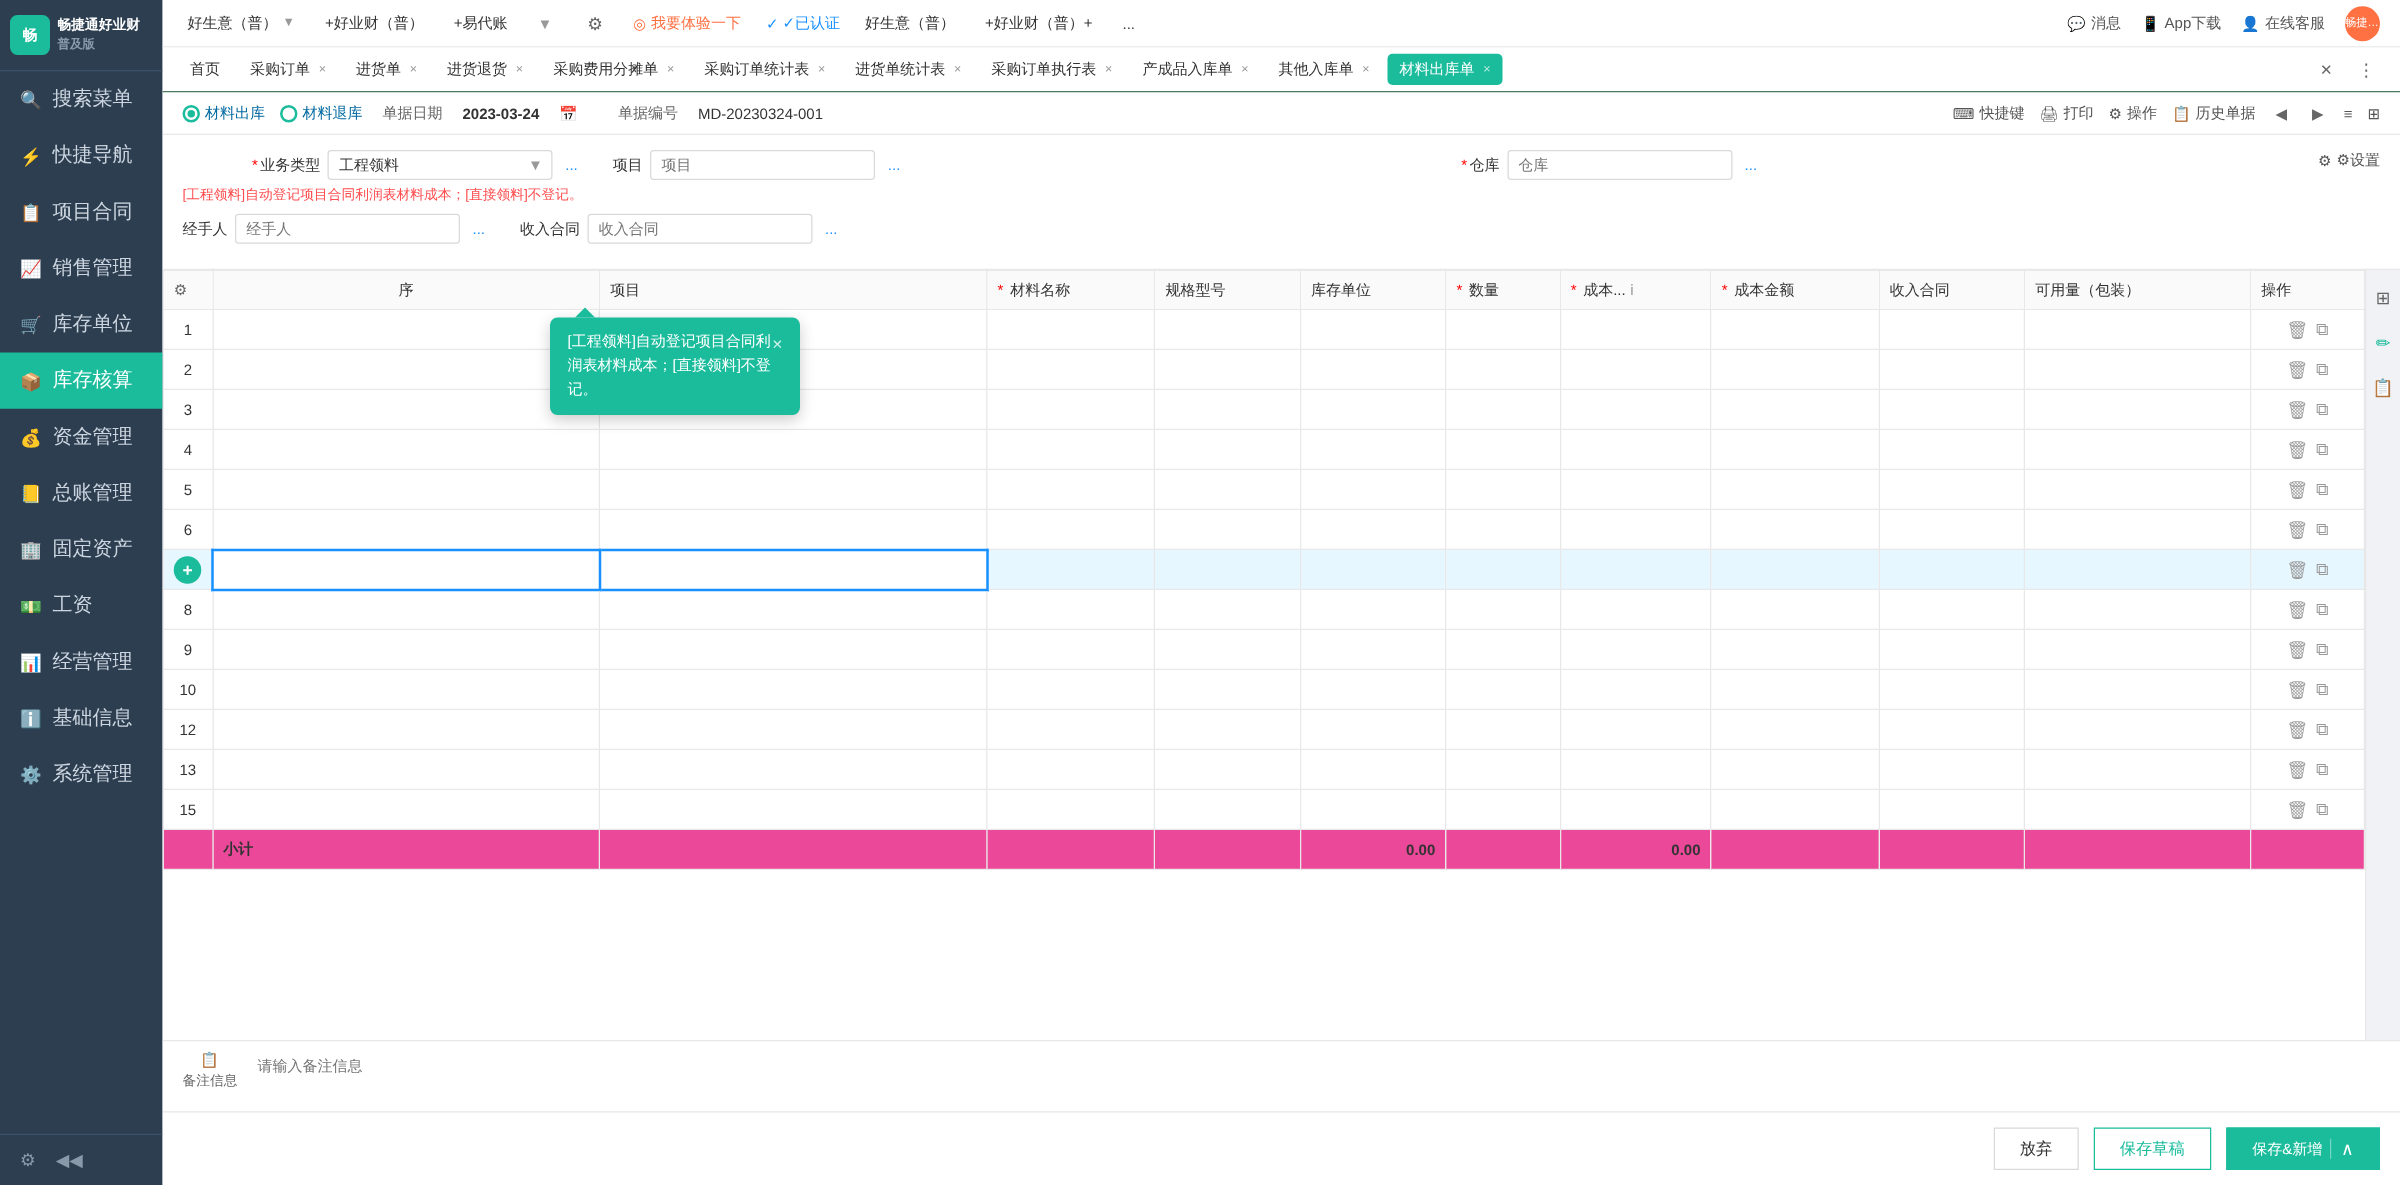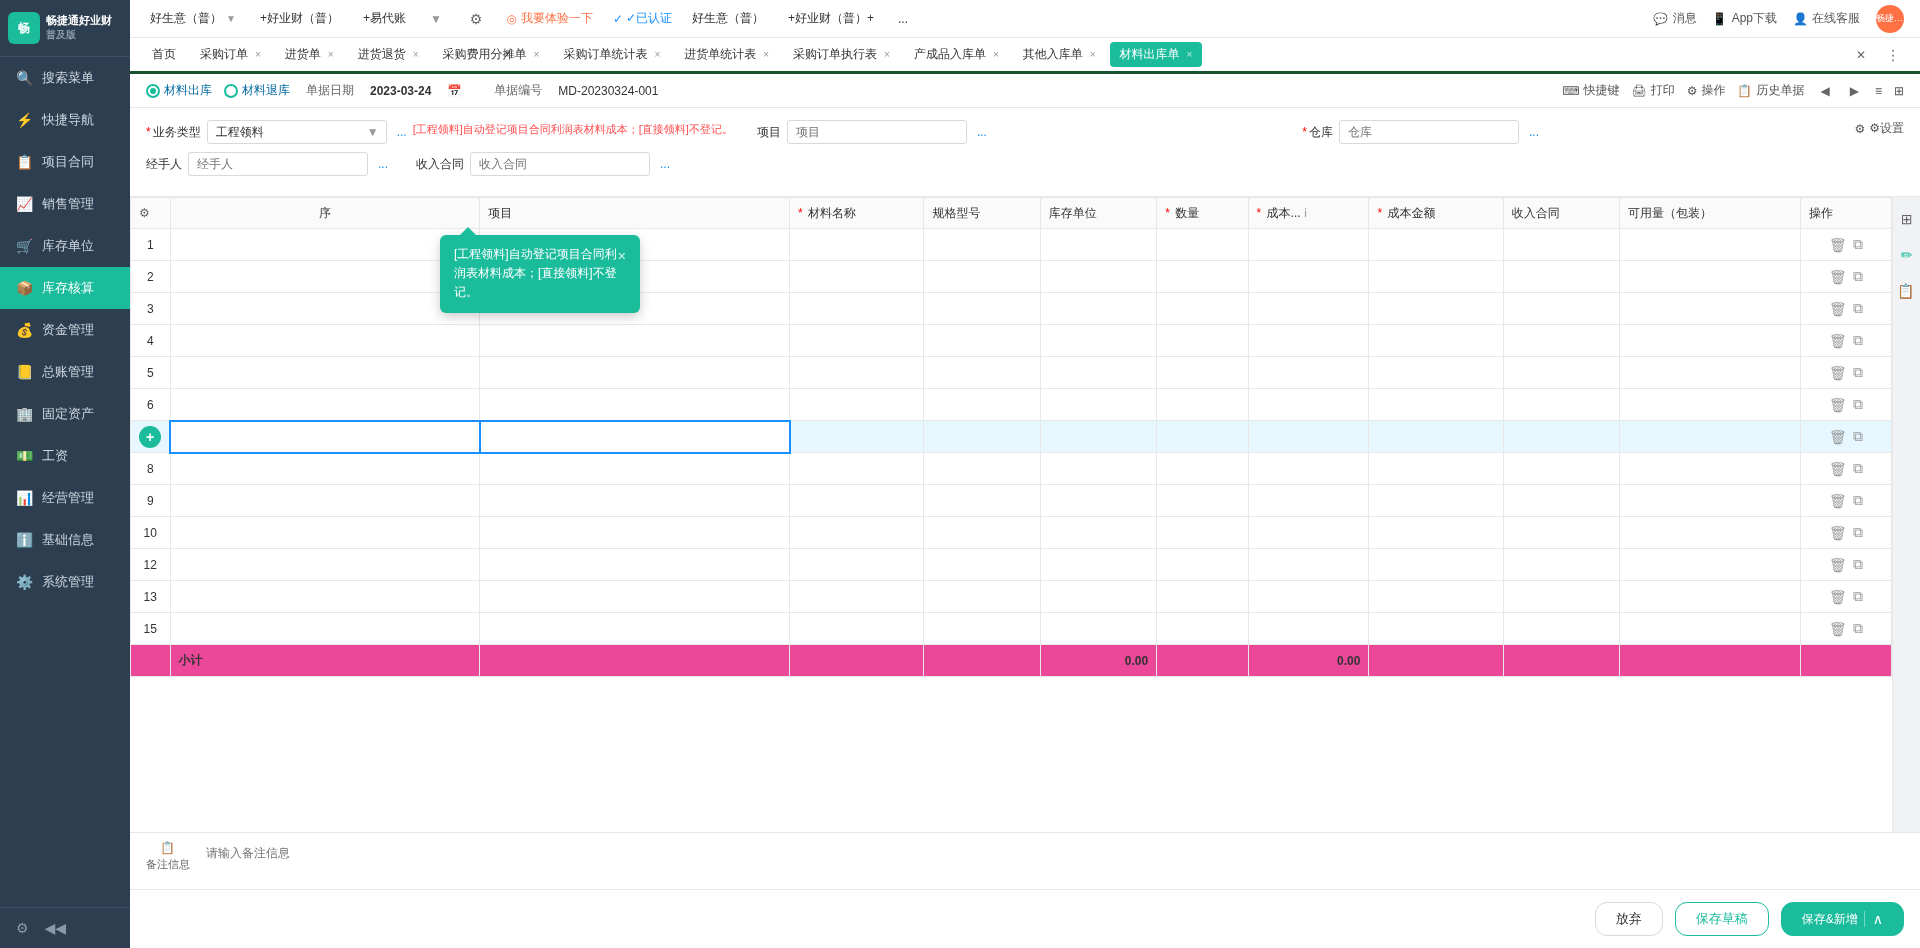--- a/index.html
+++ b/index.html
@@ -5,29 +5,29 @@
     * { box-sizing: border-box; margin: 0; padding: 0; font-family: 'Microsoft YaHei', Arial, sans-serif; font-size: 12px; }
     body { width: 1920px; height: 948px; overflow: hidden; display: flex; background: #f0f2f5; }
 
     
     .sidebar { width: 130px; background: #2c3e50; display: flex; flex-direction: column; height: 948px; flex-shrink: 0; }
     .sidebar-logo { padding: 12px 8px; border-bottom: 1px solid #3d5166; display: flex; align-items: center; gap: 6px; color: white; font-size: 13px; font-weight: bold; }
     .sidebar-logo-icon { width: 32px; height: 32px; background: #1abc9c; border-radius: 6px; display: flex; align-items: center; justify-content: center; color: white; font-size: 14px; font-weight: bold; }
     .sidebar-menu-item { display: flex; align-items: center; gap: 8px; padding: 12px 16px; color: #cdd6e0; cursor: pointer; transition: background 0.2s; }
     .sidebar-menu-item.active { background: #1abc9c; color: white; }
     .sidebar-menu-item .menu-icon { font-size: 14px; width: 18px; text-align: center; }
-    .sidebar-menu-item .menu-label { font-size: 13px; }
+    .sidebar-menu-item .menu-label { font-size: 16px; }
     .sidebar-bottom { margin-top: auto; display: flex; align-items: center; padding: 12px 16px; gap: 16px; border-top: 1px solid #3d5166; }
     .sidebar-bottom-icon { color: #8899aa; cursor: pointer; font-size: 14px; }
 
     
     .main { flex: 1; display: flex; flex-direction: column; height: 948px; overflow: hidden; }
 
     
-    .topbar { background: #fff; border-bottom: 3px solid #14532d; height: 36px; display: flex; align-items: center; padding: 0 12px; gap: 4px; overflow: hidden; flex-shrink: 0; }
+    .topbar { background: #fff; border-bottom: 1px solid #14532d; height: 36px; display: flex; align-items: center; padding: 0 12px; gap: 4px; overflow: hidden; flex-shrink: 0; }
     .topbar-item { padding: 4px 10px; cursor: pointer; color: #333; white-space: nowrap; font-size: 12px; display: flex; align-items: center; gap: 3px; border-radius: 3px; }
     .topbar-item .close-x { color: #999; font-size: 10px; margin-left: 4px; }
     .topbar-item.material-out { background: #1abc9c; color: white; border-radius: 4px; }
     .topbar-item.material-out .close-x { color: rgba(255,255,255,0.7); }
     .topbar-right { margin-left: auto; display: flex; align-items: center; gap: 4px; }
     .topbar-close-btn { padding: 4px 8px; cursor: pointer; color: #666; }
 
     
     .global-nav { background: #fff; border-bottom: 1px solid #e8e8e8; height: 38px; display: flex; align-items: center; padding: 0 16px; gap: 16px; flex-shrink: 0; }
     .global-nav-item { display: flex; align-items: center; gap: 4px; color: #333; cursor: pointer; padding: 0 4px; font-size: 13px; }
@@ -60,21 +60,21 @@
     .form-row { display: flex; align-items: flex-start; gap: 24px; margin-bottom: 8px; }
     .form-field { display: flex; align-items: center; gap: 6px; }
     .form-label { color: #333; white-space: nowrap; }
     .form-label.required::before { content: '*'; color: red; margin-right: 2px; }
     .form-input { border: 1px solid #d9d9d9; border-radius: 3px; padding: 4px 8px; width: 180px; color: #333; outline: none; }
     .form-select-wrapper { position: relative; display: flex; align-items: center; }
     .form-select { border: 1px solid #d9d9d9; border-radius: 3px; padding: 4px 24px 4px 8px; width: 180px; color: #333; outline: none; appearance: none; background: white; }
     .form-select-arrow { position: absolute; right: 8px; color: #999; pointer-events: none; }
     .form-dots { color: #1890ff; cursor: pointer; padding: 0 4px; }
     .form-error { color: #ff4d4f; font-size: 11px; margin-top: 2px; }
-    .form-col { display: flex; flex-direction: row; gap: 2px; }
+    .form-col { display: flex; flex-direction: column; gap: 2px; align-items: flex-end; }
 
     
     .table-container { flex: 1; overflow: auto; background: #fff; position: relative; }
     .data-table { width: 100%; border-collapse: collapse; }
     .data-table th { background: #fafafa; border: 1px solid #e8e8e8; padding: 6px 8px; text-align: left; font-weight: normal; color: #333; white-space: nowrap; position: sticky; top: 0; z-index: 2; }
     .data-table th.required::before { content: '*'; color: red; margin-right: 2px; }
     .data-table td { border: 1px solid #e8e8e8; padding: 4px 8px; height: 32px; color: #333; }
     .data-table tr.active-row td { background: #e6f7ff; }
     .row-num { color: #999; text-align: center; width: 30px; }
     .settings-icon { color: #666; cursor: pointer; }
@@ -86,21 +86,21 @@
 
     
     .doc-footer { background: #fff; border-top: 1px solid #e8e8e8; padding: 8px 16px; flex-shrink: 0; }
     .notes-section { display: flex; align-items: flex-start; gap: 12px; }
     .notes-icon { color: #1abc9c; font-size: 20px; display: flex; flex-direction: column; align-items: center; }
     .notes-label { font-size: 11px; color: #666; margin-top: 2px; }
     .notes-input { flex: 1; border: none; outline: none; color: #999; padding: 4px; min-height: 40px; resize: none; }
 
     
     .action-bar { background: #fff; border-top: 1px solid #e8e8e8; padding: 12px 16px; display: flex; justify-content: flex-end; gap: 12px; flex-shrink: 0; }
-    .btn { padding: 7px 20px; border-radius: 12px; cursor: pointer; font-size: 13px; border: 1px solid transparent; }
+    .btn { padding: 7px 20px; border-radius: 0; cursor: pointer; font-size: 13px; border: 1px solid transparent; }
     .btn-default { background: white; border-color: #d9d9d9; color: #333; }
     .btn-secondary { background: white; border-color: #1abc9c; color: #1abc9c; }
     .btn-primary { background: #1abc9c; color: white; border-color: #1abc9c; display: flex; align-items: center; gap: 6px; }
 
     
     .tooltip-popup { position: absolute; background: #1abc9c; color: white; border-radius: 6px; padding: 10px 14px; font-size: 12px; line-height: 1.6; z-index: 100; width: 200px; box-shadow: 0 4px 12px rgba(0,0,0,0.2); }
     .tooltip-popup::before { content: ''; position: absolute; top: -8px; left: 20px; border-left: 8px solid transparent; border-right: 8px solid transparent; border-bottom: 8px solid #1abc9c; }
     .tooltip-close { float: right; cursor: pointer; color: rgba(255,255,255,0.8); font-size: 14px; }
 
     

